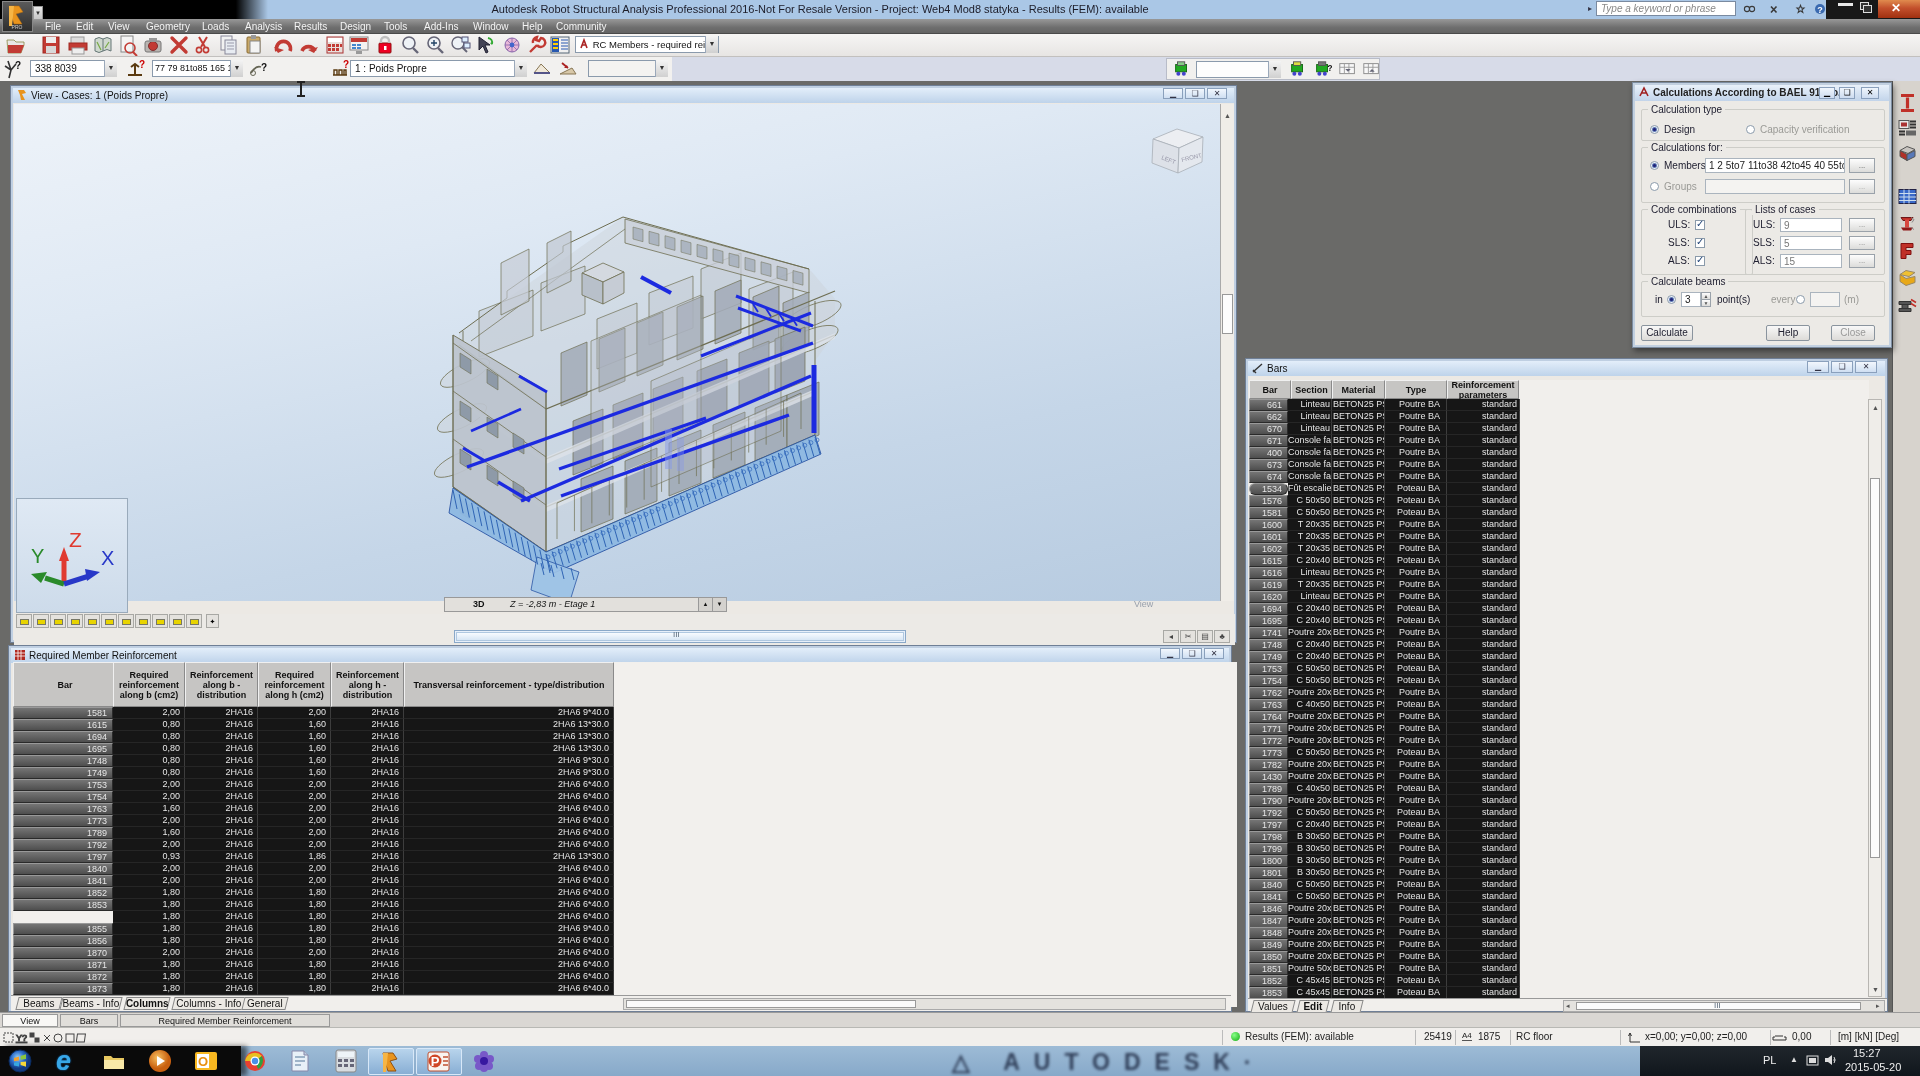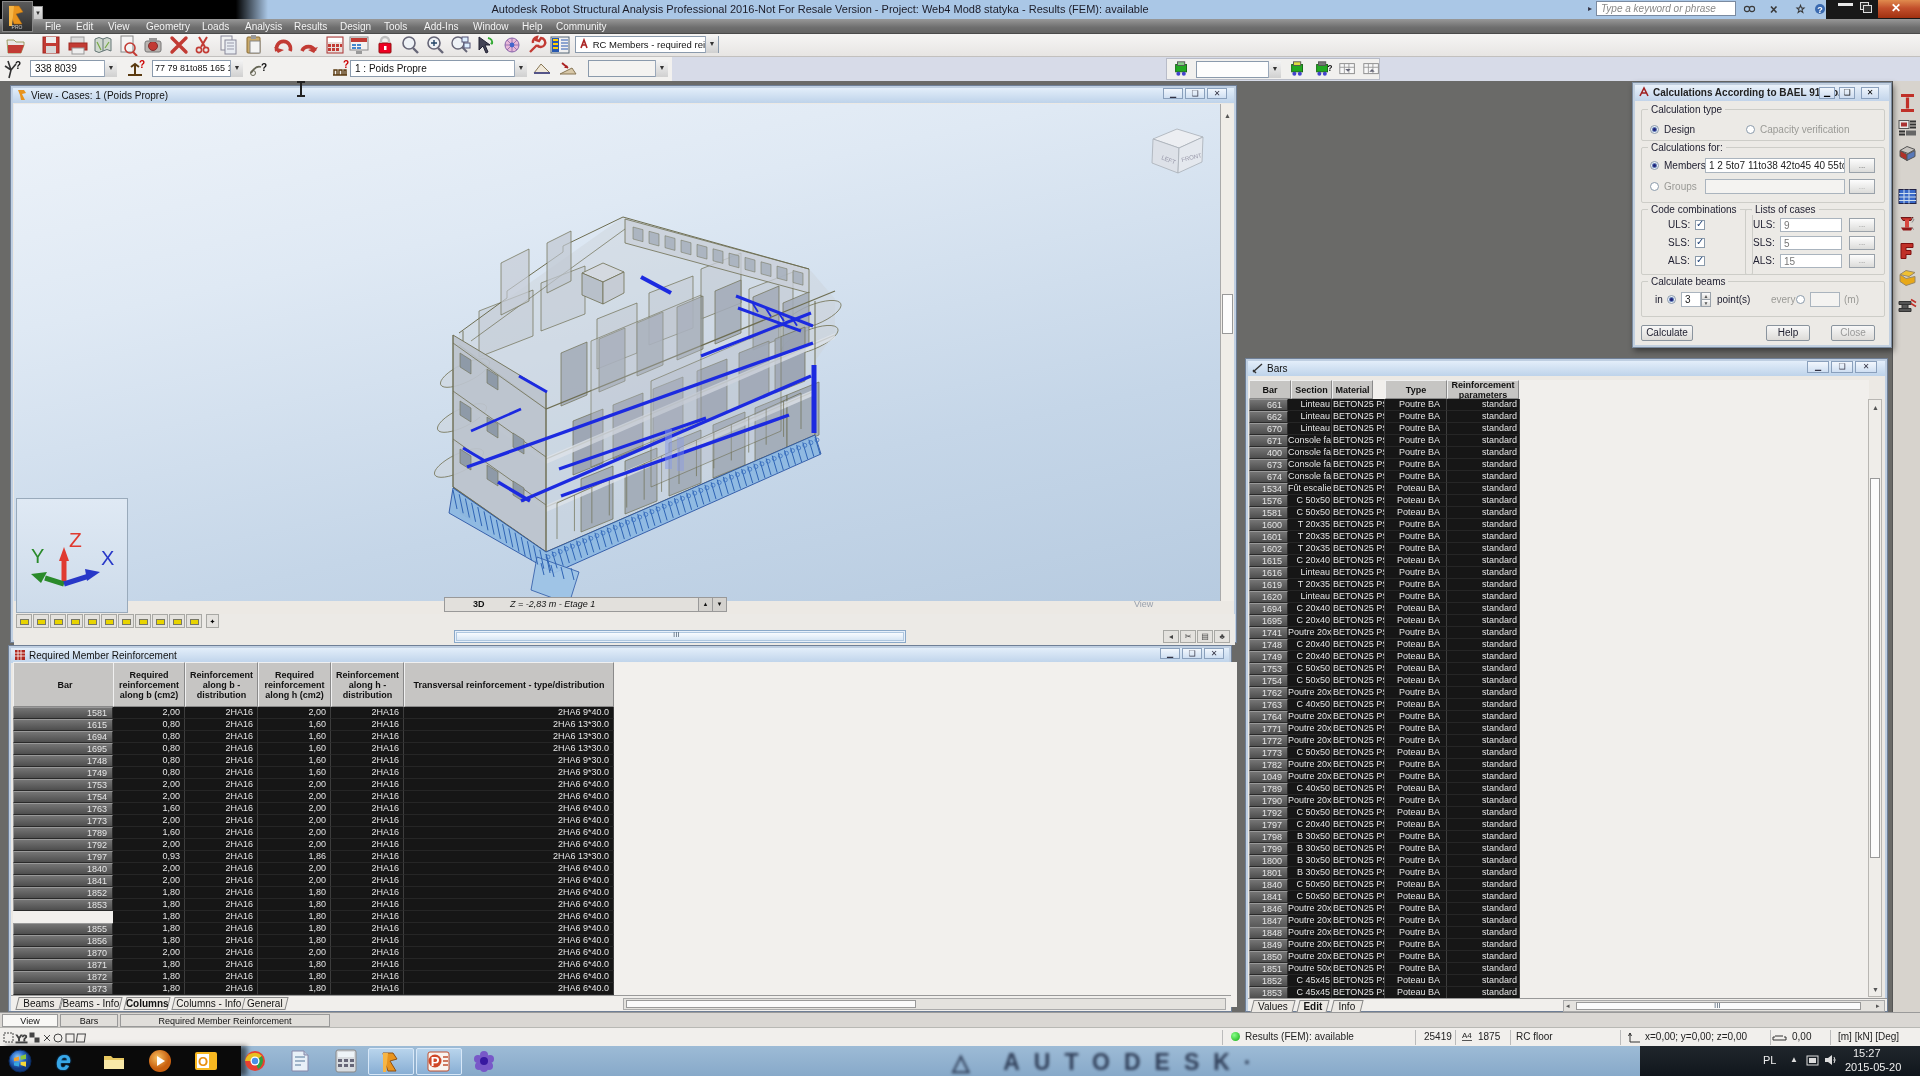--- a/index.html
+++ b/index.html
@@ -859,21 +859,21 @@
       <div class="win" style="left:1245px;top:277px;width:643px;height:654px;">
         <div class="wtitle"><svg width="13" height="12" style="vertical-align:-2px;margin:0 3px">
             <path d="M2 10 L11 2 M2 8 l3 3" stroke="#333" stroke-width="1.4" fill="none"></path>
           </svg>Bars</div>
         <div class="wbtn" style="left:561px;width:22px;height:12px;">▁</div>
         <div class="wbtn" style="left:585px;width:22px;height:12px;">❏</div>
         <div class="wbtn" style="left:609px;width:22px;height:12px;">✕</div>
         <div class="abs" style="left:3px;top:21px;width:620px;height:618px;background:#f1efec;">
           <div class="gridhead" style="left:0px;top:0px;width:42px;height:19px;">Bar</div>
           <div class="gridhead" style="left:42px;top:0px;width:41px;height:19px;">Section</div>
-          <div class="gridhead" style="left:83px;top:0px;width:41px;height:19px;">Material</div>
+          <div class="gridhead" style="left:83px;top:0px;width:53px;height:19px;">Material</div>
           <div class="gridhead" style="left:136px;top:0px;width:62px;height:19px;">Type</div>
           <div class="gridhead" style="left:198px;top:0px;width:72px;height:19px;">Reinforcement<br>parameters</div>
           <div class="dcell barcell" style="left:0px;top:19px;width:39px;height:12px;line-height:11px;">661</div>
           <div class="dcell dk" style="left:39px;top:19px;width:44px;height:12px;line-height:11px;text-align:right;padding-right:1px;">Linteau</div>
           <div class="dcell dk" style="left:83px;top:19px;width:53px;height:12px;line-height:11px;padding-left:1px;">BETON25 PS9</div>
           <div class="dcell dk" style="left:136px;top:19px;width:62px;height:12px;line-height:11px;text-align:right;padding-right:6px;">Poutre BA</div>
           <div class="dcell dk" style="left:198px;top:19px;width:73px;height:12px;line-height:11px;text-align:right;padding-right:2px;">standard</div>
           <div class="dcell barcell" style="left:0px;top:31px;width:39px;height:12px;line-height:11px;">662</div>
           <div class="dcell dk" style="left:39px;top:31px;width:44px;height:12px;line-height:11px;text-align:right;padding-right:1px;">Linteau</div>
           <div class="dcell dk" style="left:83px;top:31px;width:53px;height:12px;line-height:11px;padding-left:1px;">BETON25 PS9</div>
@@ -897,21 +897,21 @@
           <div class="dcell barcell" style="left:0px;top:79px;width:39px;height:12px;line-height:11px;">673</div>
           <div class="dcell dk" style="left:39px;top:79px;width:44px;height:12px;line-height:11px;text-align:right;padding-right:1px;">Console fa</div>
           <div class="dcell dk" style="left:83px;top:79px;width:53px;height:12px;line-height:11px;padding-left:1px;">BETON25 PS9</div>
           <div class="dcell dk" style="left:136px;top:79px;width:62px;height:12px;line-height:11px;text-align:right;padding-right:6px;">Poutre BA</div>
           <div class="dcell dk" style="left:198px;top:79px;width:73px;height:12px;line-height:11px;text-align:right;padding-right:2px;">standard</div>
           <div class="dcell barcell" style="left:0px;top:91px;width:39px;height:12px;line-height:11px;">674</div>
           <div class="dcell dk" style="left:39px;top:91px;width:44px;height:12px;line-height:11px;text-align:right;padding-right:1px;">Console fa</div>
           <div class="dcell dk" style="left:83px;top:91px;width:53px;height:12px;line-height:11px;padding-left:1px;">BETON25 PS9</div>
           <div class="dcell dk" style="left:136px;top:91px;width:62px;height:12px;line-height:11px;text-align:right;padding-right:6px;">Poutre BA</div>
           <div class="dcell dk" style="left:198px;top:91px;width:73px;height:12px;line-height:11px;text-align:right;padding-right:2px;">standard</div>
-          <div class="dcell barcell" style="left:0px;top:103px;width:39px;height:12px;line-height:11px;">1534</div>
+          <div class="dcell barcell" style="left:0px;top:103px;width:39px;height:12px;line-height:11px;border-radius:6px;">1534</div>
           <div class="dcell dk" style="left:39px;top:103px;width:44px;height:12px;line-height:11px;text-align:right;padding-right:1px;">Fût escalie</div>
           <div class="dcell dk" style="left:83px;top:103px;width:53px;height:12px;line-height:11px;padding-left:1px;">BETON25 PS9</div>
           <div class="dcell dk" style="left:136px;top:103px;width:62px;height:12px;line-height:11px;text-align:right;padding-right:6px;">Poteau BA</div>
           <div class="dcell dk" style="left:198px;top:103px;width:73px;height:12px;line-height:11px;text-align:right;padding-right:2px;">standard</div>
           <div class="dcell barcell" style="left:0px;top:115px;width:39px;height:12px;line-height:11px;">1576</div>
           <div class="dcell dk" style="left:39px;top:115px;width:44px;height:12px;line-height:11px;text-align:right;padding-right:1px;">C 50x50</div>
           <div class="dcell dk" style="left:83px;top:115px;width:53px;height:12px;line-height:11px;padding-left:1px;">BETON25 PS9</div>
           <div class="dcell dk" style="left:136px;top:115px;width:62px;height:12px;line-height:11px;text-align:right;padding-right:6px;">Poteau BA</div>
           <div class="dcell dk" style="left:198px;top:115px;width:73px;height:12px;line-height:11px;text-align:right;padding-right:2px;">standard</div>
           <div class="dcell barcell" style="left:0px;top:127px;width:39px;height:12px;line-height:11px;">1581</div>
@@ -1017,21 +1017,21 @@
           <div class="dcell barcell" style="left:0px;top:367px;width:39px;height:12px;line-height:11px;">1773</div>
           <div class="dcell dk" style="left:39px;top:367px;width:44px;height:12px;line-height:11px;text-align:right;padding-right:1px;">C 50x50</div>
           <div class="dcell dk" style="left:83px;top:367px;width:53px;height:12px;line-height:11px;padding-left:1px;">BETON25 PS9</div>
           <div class="dcell dk" style="left:136px;top:367px;width:62px;height:12px;line-height:11px;text-align:right;padding-right:6px;">Poteau BA</div>
           <div class="dcell dk" style="left:198px;top:367px;width:73px;height:12px;line-height:11px;text-align:right;padding-right:2px;">standard</div>
           <div class="dcell barcell" style="left:0px;top:379px;width:39px;height:12px;line-height:11px;">1782</div>
           <div class="dcell dk" style="left:39px;top:379px;width:44px;height:12px;line-height:11px;text-align:right;padding-right:1px;">Poutre 20x</div>
           <div class="dcell dk" style="left:83px;top:379px;width:53px;height:12px;line-height:11px;padding-left:1px;">BETON25 PS9</div>
           <div class="dcell dk" style="left:136px;top:379px;width:62px;height:12px;line-height:11px;text-align:right;padding-right:6px;">Poutre BA</div>
           <div class="dcell dk" style="left:198px;top:379px;width:73px;height:12px;line-height:11px;text-align:right;padding-right:2px;">standard</div>
-          <div class="dcell barcell" style="left:0px;top:391px;width:39px;height:12px;line-height:11px;">1049</div>
+          <div class="dcell barcell" style="left:0px;top:391px;width:39px;height:12px;line-height:11px;">1430</div>
           <div class="dcell dk" style="left:39px;top:391px;width:44px;height:12px;line-height:11px;text-align:right;padding-right:1px;">Poutre 20x</div>
           <div class="dcell dk" style="left:83px;top:391px;width:53px;height:12px;line-height:11px;padding-left:1px;">BETON25 PS9</div>
           <div class="dcell dk" style="left:136px;top:391px;width:62px;height:12px;line-height:11px;text-align:right;padding-right:6px;">Poutre BA</div>
           <div class="dcell dk" style="left:198px;top:391px;width:73px;height:12px;line-height:11px;text-align:right;padding-right:2px;">standard</div>
           <div class="dcell barcell" style="left:0px;top:403px;width:39px;height:12px;line-height:11px;">1789</div>
           <div class="dcell dk" style="left:39px;top:403px;width:44px;height:12px;line-height:11px;text-align:right;padding-right:1px;">C 40x50</div>
           <div class="dcell dk" style="left:83px;top:403px;width:53px;height:12px;line-height:11px;padding-left:1px;">BETON25 PS9</div>
           <div class="dcell dk" style="left:136px;top:403px;width:62px;height:12px;line-height:11px;text-align:right;padding-right:6px;">Poteau BA</div>
           <div class="dcell dk" style="left:198px;top:403px;width:73px;height:12px;line-height:11px;text-align:right;padding-right:2px;">standard</div>
           <div class="dcell barcell" style="left:0px;top:415px;width:39px;height:12px;line-height:11px;">1790</div>

